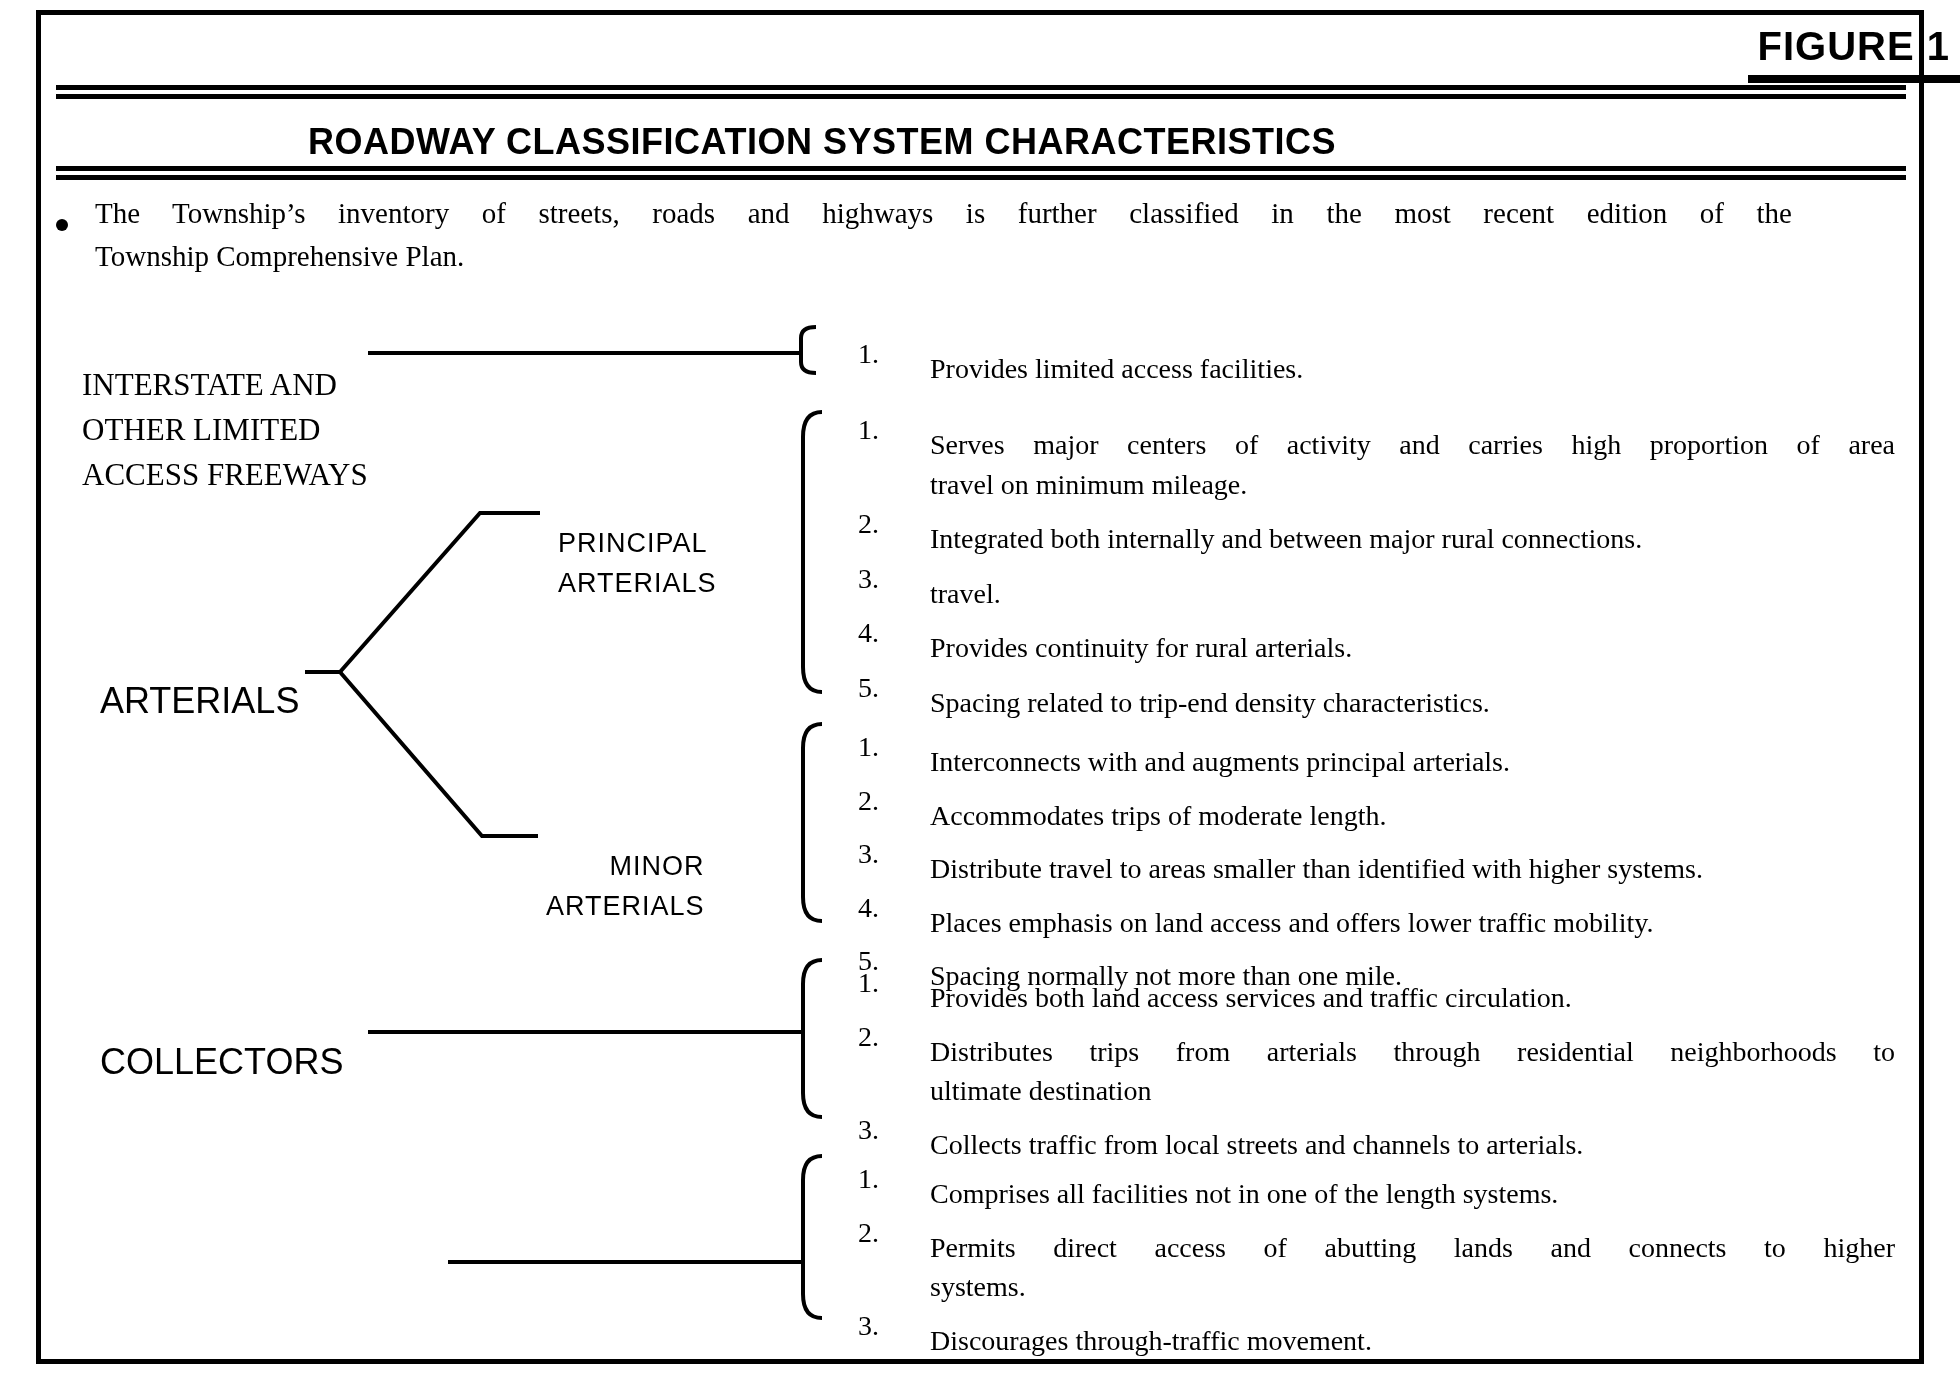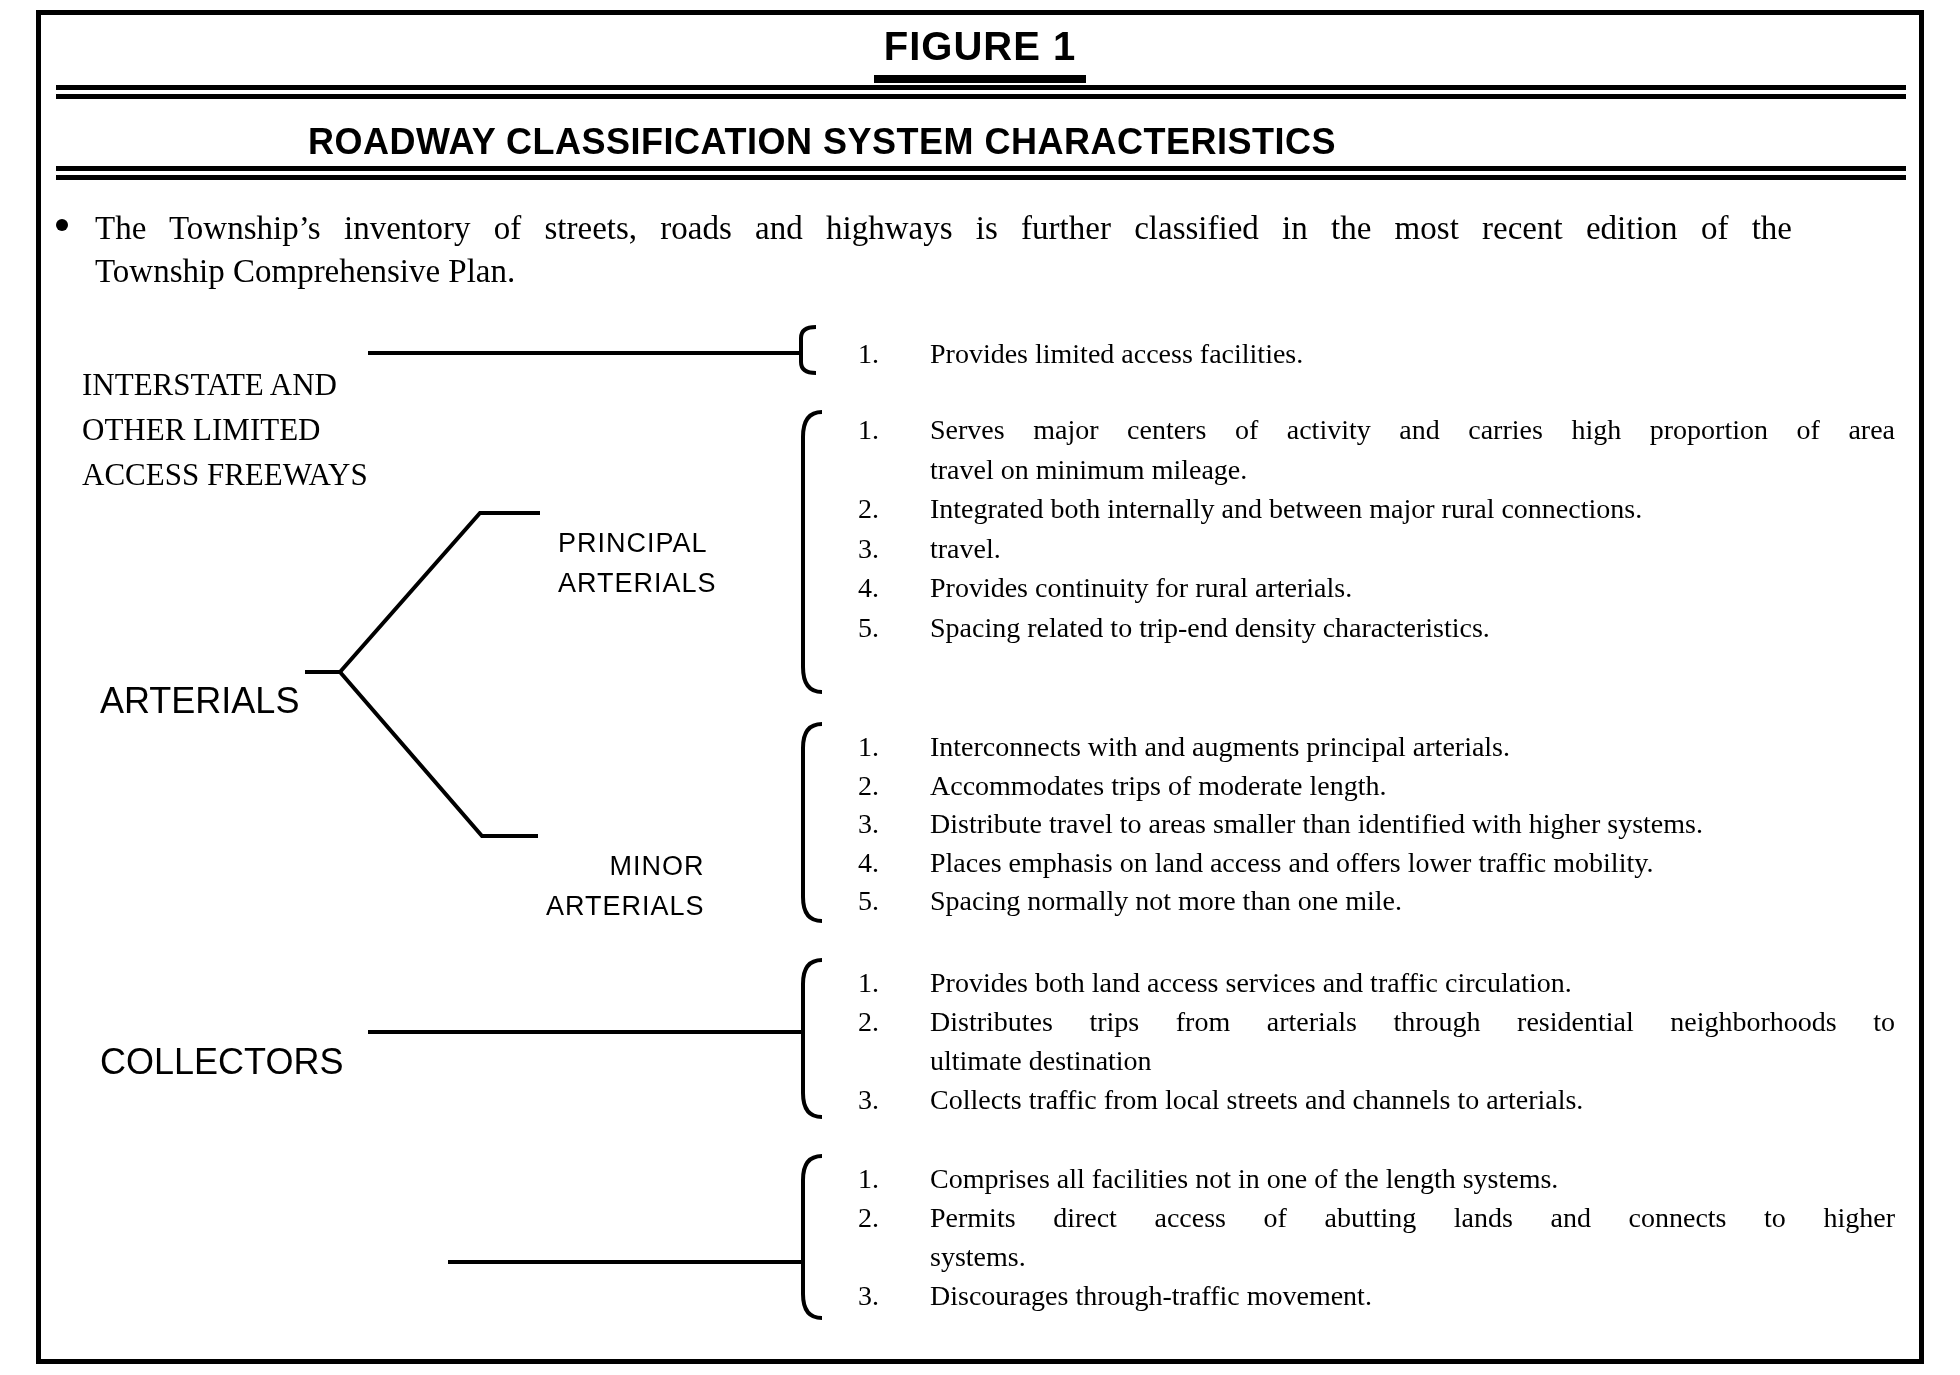--- a/index.html
+++ b/index.html
@@ -6,21 +6,21 @@
   html,body{ margin:0; padding:0; background:var(--paper); }
   .page{
     position:relative; width:1960px; height:1375px; background:var(--paper);
     overflow:hidden; color:var(--ink);
     font-family:"Liberation Serif","DejaVu Serif",serif;
   }
   .frame{
     position:absolute; left:36px; top:10px; width:1888px; height:1354px;
     border:5px solid var(--ink); box-sizing:border-box;
   }
-  .fig-title-wrap{ position:absolute; left:0; top:24px; width:1960px; text-align:center; }
+  .fig-title-wrap{ position:absolute; left:0; top:24px; width:1960px; text-align:right; }
   .fig-title-wrap span{
     display:inline-block; font-family:"Liberation Sans","DejaVu Sans",sans-serif;
     font-weight:bold; font-size:40px; letter-spacing:1px;
     border-bottom:8px solid var(--ink); padding:0 10px 6px 10px;
   }
   .double-rule{
     position:absolute; left:56px; width:1850px; height:14px; box-sizing:border-box;
     border-top:5px solid var(--ink); border-bottom:5px solid var(--ink);
   }
   #rule-top{ top:85px; }
@@ -28,22 +28,22 @@
   .main-heading{
     position:absolute; left:0; top:121px; width:1644px; text-align:center;
     font-family:"Liberation Sans","DejaVu Sans",sans-serif; font-weight:bold;
     font-size:36px; letter-spacing:0.5px;
   }
   .bullet-dot{
     position:absolute; left:56px; top:219px; width:12px; height:12px;
     background:var(--ink); border-radius:50%;
   }
   .intro{
-    position:absolute; left:95px; top:207px; width:1697px;
-    font-size:33px; line-height:43px;
+    position:absolute; left:95px; top:192px; width:1697px;
+    font-size:29px; line-height:43px;
   }
   .force-just{ text-align:justify; text-align-last:justify; }
 
   .diagram-svg{ position:absolute; left:0; top:0; width:1960px; height:1375px; }
 
   .label{ position:absolute; white-space:nowrap;margin-top:40px; }
   .label-serif{ font-family:"Liberation Serif","DejaVu Serif",serif; }
   .label-sans{ font-family:"Liberation Sans","DejaVu Sans",sans-serif; }
   #lbl-interstate{ left:82px;  top:322px;  font-size:31px; line-height:45px; }
   #lbl-principal { left:558px; top:483px;  font-size:27px; line-height:40px; letter-spacing:1px; }
@@ -53,21 +53,21 @@
   #lbl-minorstreets{ left:100px; top:1196px; font-size:36px; line-height:44px; }
 
   .rlist{ position:absolute; left:858px; width:1037px; font-size:28px; }
   #list-interstate  { top:334px;  line-height:39px; }
   #list-principal   { top:410px;  line-height:39.5px; }
   #list-minor       { top:728px;  line-height:38.5px; }
   #list-collectors  { top:963px;  line-height:39px; }
   #list-minorstreets{ top:1159px; line-height:39px; }
   .item-row{ display:flex; align-items:flex-start; }
   .num{ flex:0 0 72px; }
-  .itext{ flex:1; max-width:965px; }
+  .itext{ flex:1; max-width:965px;margin-top:15px; }
 </style>
 </head>
 <body>
 
 <div class="page">
 
   <div class="frame"></div>
 
   <div class="fig-title-wrap">
     <span>FIGURE 1</span>

